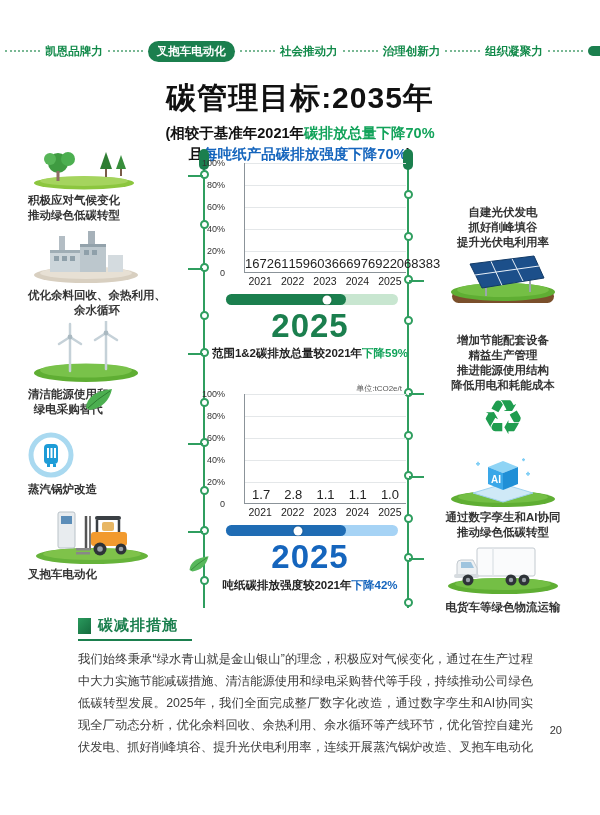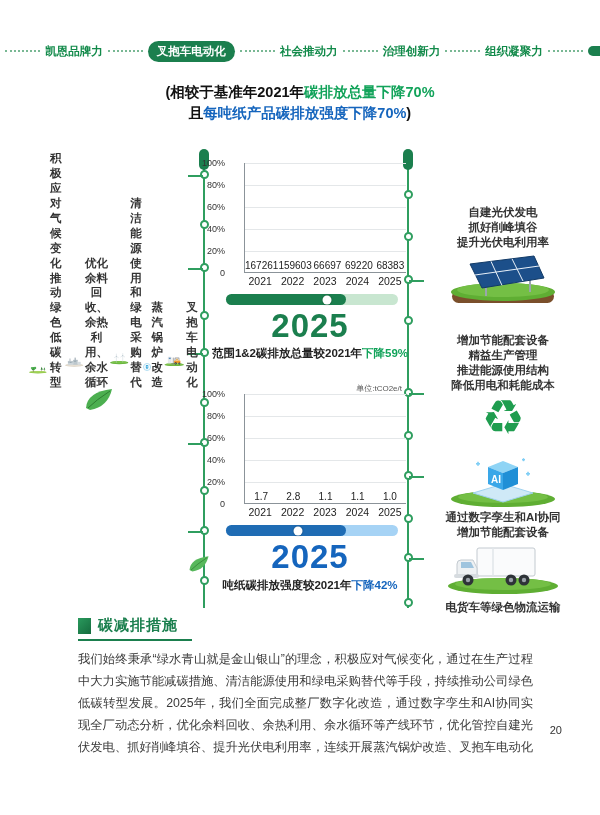--- a/index.html
+++ b/index.html
@@ -15,21 +15,21 @@
 
   
   .header { position:absolute; top:78px; left:0; width:600px; text-align:center; }
   .title { font-size:30px; font-weight:bold; color:#111; letter-spacing:1px; }
   .subtitle { margin-top:4px; font-size:14.5px; font-weight:bold; color:#111; line-height:1.45; }
   .subtitle .hl-green { color:var(--green-bright); }
   .subtitle .hl-blue { color:var(--blue-text); }
 
   
   .mid { position:absolute; top:148px; left:0; width:600px; height:468px; }
-  .col-left  { position:absolute; left:28px;  top:0; width:170px; display:flex; align-items:flex-end; text-align:center; }
+  .col-left  { position:absolute; left:28px;  top:0; width:170px; display:flex; flex-direction:column; align-items:flex-start; text-align:center; }
   .col-right { position:absolute; left:416px; top:0; width:174px; display:flex; flex-direction:column; align-items:center; text-align:center; }
   .col-center{ position:absolute; left:210px; top:0; width:200px; }
   .cap { font-size:11.5px; font-weight:bold; color:#333; line-height:1.3; white-space:pre-line; }
 
   
   .vline { position:absolute; top:4px; height:456px; width:2px; background:#2f9e5f; }
   .vline-left { left:203px; } .vline-right { left:407px; }
   .vcap { position:absolute; top:-3px; left:-4px; width:10px; height:21px; border-radius:5px; background:var(--green); }
   .tnode { position:absolute; width:9px; height:9px; border:2px solid #2f9e5f; background:#fff; border-radius:50%; left:-3.5px; }
   .tcon { position:absolute; width:15px; height:2px; background:#2f9e5f; }
@@ -37,21 +37,21 @@
   
   .chart { margin:0 4px; }
   .unit { text-align:right; font-size:8px; color:#555; height:11px; padding-right:4px; }
   .chart-body { display:flex; }
   .yaxis { position:relative; width:30px; height:110px; }
   .ytick { position:absolute; right:19px; transform:translateY(-50%); font-size:9px; color:#333; }
   .plot { position:relative; width:162px; height:110px; border-left:1.5px solid #8b9399; border-bottom:1.5px solid #8b9399;
           display:flex; align-items:flex-end; overflow:visible;
           background-image:linear-gradient(#e4e7e9 1px, transparent 1px); background-size:100% 22px; }
   .bcol { flex:1; display:flex; flex-direction:column; justify-content:flex-end; align-items:center; overflow:visible; }
-  .bval { font-size:10px; color:#222; margin-bottom:1px; white-space:nowrap; }
+  .bval { font-size:13px; color:#222; margin-bottom:1px; white-space:nowrap; }
   .bar  { width:68%; flex-shrink:0; }
   .xrow { display:flex; margin-left:30px; width:162px; }
   .xlab { flex:1; text-align:center; font-size:10.5px; color:#222; padding-top:2px; }
 
   
   .pbar { position:relative; height:11px; border-radius:6px; margin:7px 12px 0 16px; }
   .pfill { position:absolute; left:0; top:0; bottom:0; border-radius:6px; }
   .pdot { position:absolute; top:50%; width:9px; height:9px; background:#fff; border-radius:50%;
           transform:translate(-50%,-50%); box-shadow:0 0 2px rgba(0,0,0,.4); }
   .year { margin-top:3px; text-align:center; font-size:33px; font-weight:bold; letter-spacing:1px; line-height:1.1; }
@@ -88,20 +88,21 @@
     <div class="nav-item">社会推动力</div>
     <div class="dots"></div>
     <div class="nav-item">治理创新力</div>
     <div class="dots"></div>
     <div class="nav-item">组织凝聚力</div>
     <div class="dots"></div>
     <div class="nav-endcap"></div>
   </div>
 
   <div class="header">
+    <div class="title">碳管理目标:2035年</div>
     <div class="subtitle">
       <span>(相较于基准年2021年</span><span class="hl-green">碳排放总量下降70%</span><br>
       <span>且</span><span class="hl-blue">每吨纸产品碳排放强度下降70%</span><span>)</span>
     </div>
   </div>
 
   <div class="mid">
 
     <div class="vline vline-left" id="rail-left">
         <div class="vcap"></div>
@@ -362,21 +363,21 @@
         <g fill="#7fcef5">
             <rect x="34" y="8" width="4" height="1.6"></rect>
             <rect x="35.2" y="6.8" width="1.6" height="4"></rect>
             <rect x="84" y="18" width="4" height="1.6"></rect>
             <rect x="85.2" y="16.8" width="1.6" height="4"></rect>
             <rect x="80" y="4" width="3" height="1.4"></rect>
             <rect x="80.8" y="3.2" width="1.4" height="3"></rect>
           </g>
       </svg>
       <div class="cap" style="margin-top:3px">通过数字孪生和AI协同
-增加节能配套设备</div>
+推动绿色低碳转型</div>
       <svg width="124" height="54" viewBox="0 0 124 54" style="margin-top:1px">
         <ellipse cx="62" cy="46" rx="55" ry="8" fill="#5fae33"></ellipse>
         <ellipse cx="62" cy="44" rx="48" ry="6" fill="#74bf45"></ellipse>
         <rect x="36" y="8" width="58" height="28" rx="2" fill="#fafbfc" stroke="#c3cad0"></rect>
         <line x1="52" y1="8" x2="52" y2="36" stroke="#e1e6ea" stroke-width="1.5"></line>
         <path d="M16 36 L16 24 Q16 20 20 20 L32 20 L36 28 L36 36 Z" fill="#eef1f3" stroke="#c3cad0"></path>
         <polygon points="20,22 30,22 33,28 20,28" fill="#9fc4de"></polygon>
         <rect x="13" y="34" width="25" height="4" rx="2" fill="#d6dbdf"></rect>
         <circle cx="27" cy="40" r="5.5" fill="#2e3338"></circle>
           <circle cx="27" cy="40" r="2.2" fill="#9aa2a9"></circle>

